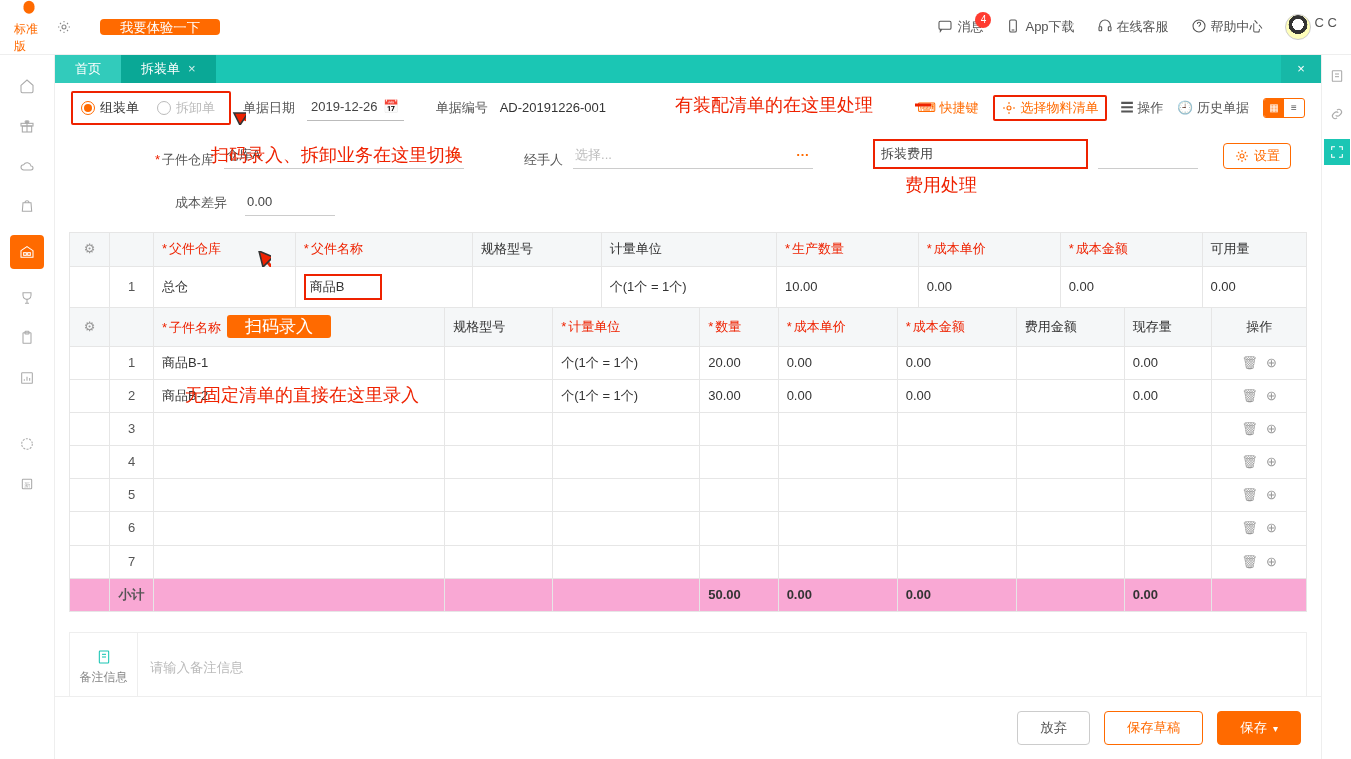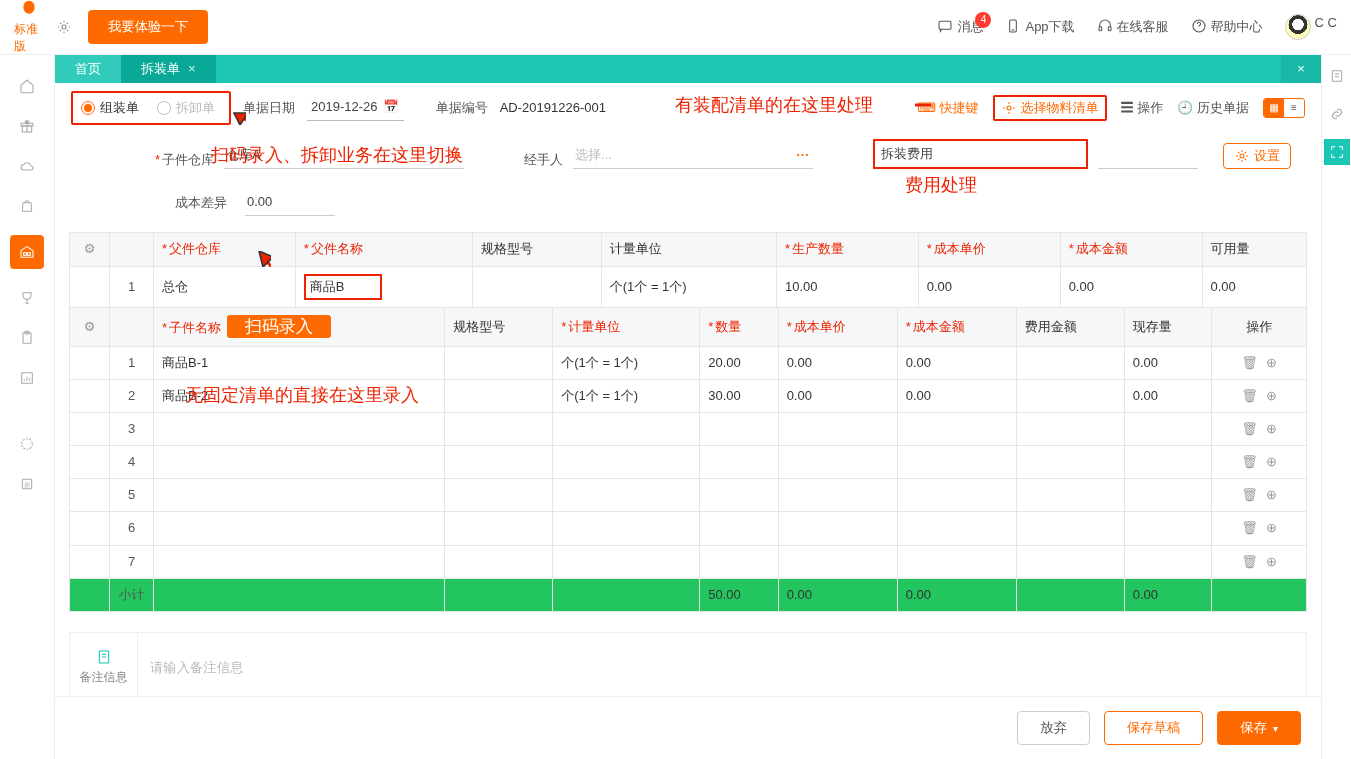--- a/index.html
+++ b/index.html
@@ -5,21 +5,21 @@
   *{box-sizing:border-box;margin:0;padding:0}
   body{font:13px/1.4 "Microsoft YaHei",sans-serif;color:#333;background:#fff;overflow:hidden}
   .app{display:grid;grid-template-columns:55px 1fr 30px;grid-template-rows:55px 1fr;height:759px;width:1351px}
   
   .topbar{grid-column:1/4;display:flex;align-items:center;height:55px;border-bottom:1px solid #eee;padding:0 14px}
   .logo{display:flex;flex-direction:column;align-items:center;color:#ff6a00;font-size:12px;width:30px}
   .logo svg{width:22px;height:22px}
   .tenant{display:flex;align-items:center;justify-content:space-between;width:250px;margin-left:10px;color:#333;height:36px;padding:0 10px;border-radius:4px}
   .tenant .chev{color:#ff6a00}
   .gear{width:32px;height:32px;display:flex;align-items:center;justify-content:center;color:#888;margin-left:4px}
-  .primary-btn{background:#ff6a00;color:#fff;border:none;height:34px;padding:0 20px;border-radius:4px;margin-left:8px}
+  .primary-btn{background:#ff6a00;color:#fff;border:none;height:16px;padding:0 20px;border-radius:4px;margin-left:20px}
   .top-right{margin-left:auto;display:flex;align-items:center;gap:22px;color:#555}
   .top-right .itm{display:flex;align-items:flex-start;gap:4px;position:relative}
   .badge{position:absolute;top:-6px;right:-8px;background:#ff3b30;color:#fff;font-size:10px;border-radius:8px;width:16px;height:16px;display:flex;align-items:center;justify-content:center}
   .avatar{width:26px;height:26px;border-radius:50%;background:radial-gradient(circle at 50% 40%,#fff 0 30%,#333 31% 50%,#ffb 51% 100%);border:1px solid #ccc}
   
   .leftnav{background:#fff;border-right:1px solid #eee;display:flex;flex-direction:column;align-items:center;gap:18px;padding-top:20px;color:#aaa}
   .leftnav .ico{width:22px;height:22px;display:flex;align-items:center;justify-content:center}
   .leftnav .ico.active{color:#fff;background:#ff6a00;width:34px;height:34px;border-radius:4px}
   
   .rightrail{background:#fff;border-left:1px solid #eee;display:flex;flex-direction:column;align-items:center;gap:12px;padding-top:8px;color:#aaa}
@@ -67,21 +67,21 @@
   table{border-collapse:collapse;width:calc(100% - 28px);margin:0 14px}
   th,td{border:1px solid #e6e6e6;padding:7px 8px;text-align:left;font-weight:normal;background:#fff}
   th{background:#f5f7f8;color:#333}
   th .req{color:#e20}
   .gear-th{width:40px;text-align:center;color:#999}
   .idx{text-align:center;width:44px;color:#555}
   .scan-tag{background:#ff6a00;color:#fff;font-size:17px;padding:2px 18px;border-radius:3px;margin-left:6px}
   .cell-box{border:2px solid #e20;padding:2px 4px;display:inline-block;min-width:78px}
   .op-cell{text-align:center;color:#999}
   .op-cell span{margin:0 4px;cursor:pointer}
-  tfoot td{background:#22c55e;font-weight:400}
+  tfoot td{background:#f9a8d4;font-weight:700}
   
   .remark{display:flex;margin:20px 14px 0;border:1px solid #eee;min-height:70px}
   .rm-lbl{width:68px;display:flex;flex-direction:column;align-items:center;justify-content:center;border-right:1px solid #eee;color:#888;font-size:12px;gap:4px}
   .rm-lbl svg{color:#1bc6b4}
   .rm-input{flex:1;border:none;padding:12px;color:#333}
   .rm-input::placeholder{color:#bbb}
   
   .footer{display:flex;justify-content:flex-end;align-items:center;gap:14px;padding:14px 20px;border-top:1px solid #eee;background:#fff}
   .btn{height:34px;padding:0 22px;border-radius:4px;border:1px solid #ccc;background:#fff;color:#555}
   .btn.outline{border-color:#ff6a00;color:#ff6a00}

